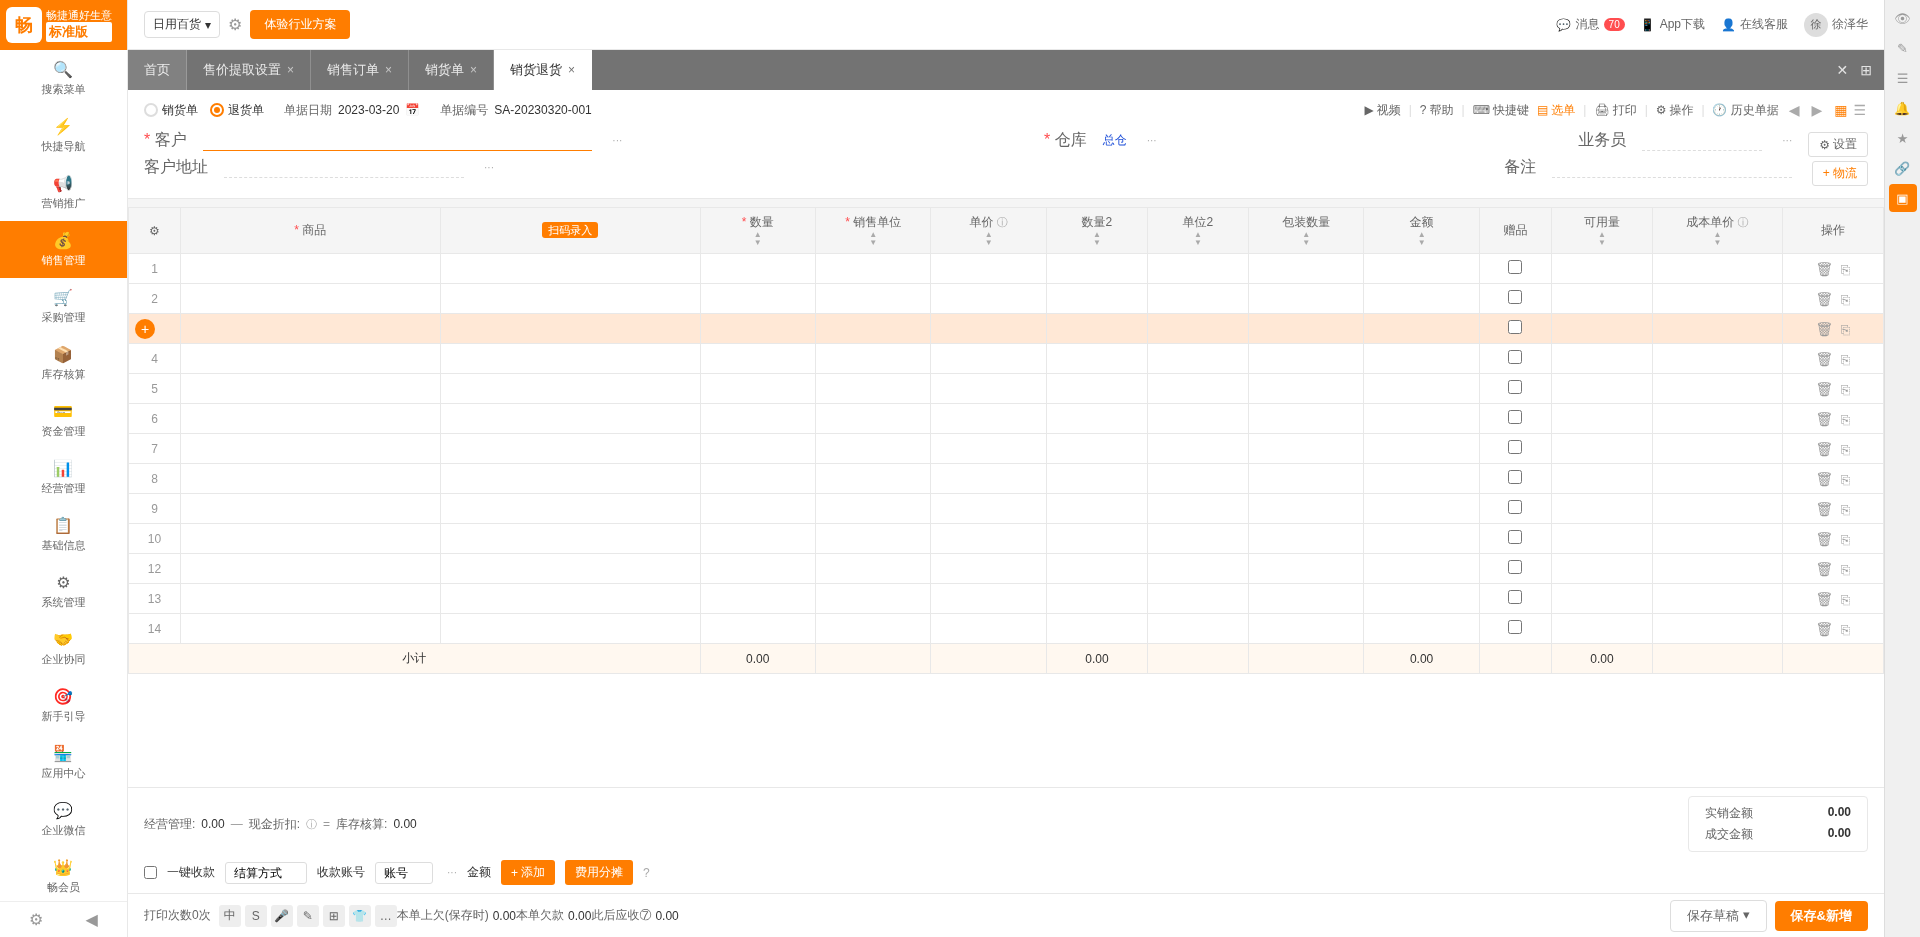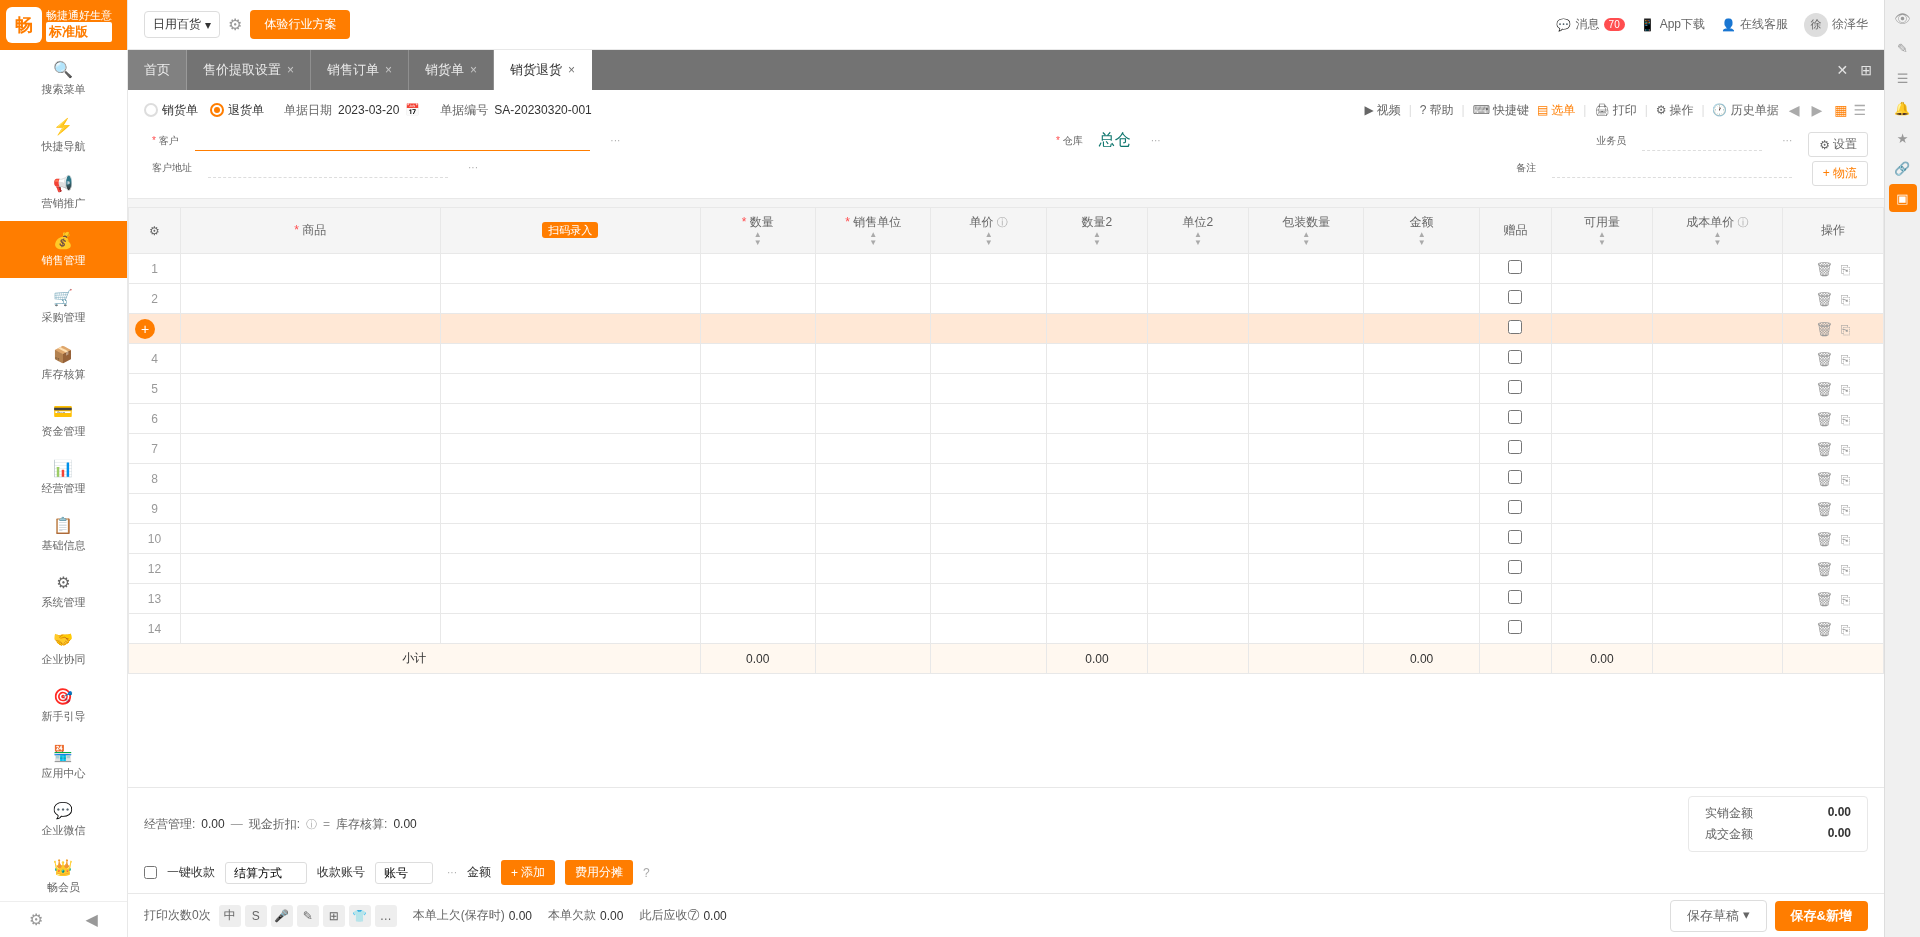--- a/index.html
+++ b/index.html
@@ -59,21 +59,21 @@
     .radio-circle { width: 14px; height: 14px; border-radius: 50%; border: 2px solid #ddd; display: flex; align-items: center; justify-content: center; }
     .radio-circle.checked { border-color: #ff7d00; }
     .radio-circle.checked::after { content: ''; width: 6px; height: 6px; border-radius: 50%; background: #ff7d00; }
     .form-field-group { display: flex; align-items: center; gap: 6px; font-size: 12px; color: #666; }
     .form-date { color: #333; }
     .form-number { color: #333; }
     .toolbar-actions { display: flex; align-items: center; gap: 8px; font-size: 12px; color: #666; }
     .toolbar-action { display: flex; align-items: center; gap: 3px; cursor: pointer; }
     .toolbar-action-orange { color: #ff7d00; display: flex; align-items: center; gap: 3px; cursor: pointer; }
     .form-row { display: flex; align-items: center; gap: 16px; flex: 1; }
-    .field-label { color: #666; font-size: 10px; white-space: nowrap; margin-left: 8px; }
+    .field-label { color: #666; font-size: 16px; white-space: nowrap; }
     .field-required { color: #ff4d4f; }
     .field-input { flex: 1; border: none; border-bottom: 1px solid #ff7d00; padding: 3px 0; font-size: 12px; outline: none; min-width: 120px; color: #333; }
     .field-dots { color: #aaa; font-size: 10px; margin-left: 4px; }
     .field-input-plain { border: none; border-bottom: 1px dashed #ddd; padding: 3px 0; font-size: 12px; outline: none; min-width: 80px; color: #333; background: transparent; }
 
     
     .form-toolbar-right { display: flex; flex-direction: column; gap: 4px; align-items: flex-end; justify-content: flex-end; }
     .btn-setting { background: #fff; border: 1px solid #ddd; border-radius: 3px; padding: 3px 10px; font-size: 12px; cursor: pointer; color: #666; display: flex; align-items: center; gap: 3px; }
     .btn-add-logistics { background: #fff; border: 1px solid #ddd; border-radius: 3px; padding: 3px 10px; font-size: 12px; cursor: pointer; color: #ff7d00; display: flex; align-items: center; gap: 3px; }
 
@@ -109,21 +109,21 @@
     .footer-help { color: #aaa; font-size: 12px; cursor: pointer; }
 
     
     .amount-summary { background: #fff; border: 1px solid #e8e8e8; border-radius: 4px; padding: 6px 16px; margin-left: auto; min-width: 180px; }
     .amount-row { display: flex; justify-content: space-between; gap: 20px; font-size: 12px; padding: 2px 0; }
     .amount-row-label { color: #666; }
     .amount-row-value { color: #333; font-weight: bold; }
 
     
     .statusbar { height: 44px; background: #fff; border-top: 1px solid #e8e8e8; display: flex; align-items: center; justify-content: space-between; padding: 0 16px; flex-shrink: 0; }
-    .statusbar-left { display: flex; align-items: center; gap: 16px; font-size: 12px; color: #666; }
+    .statusbar-left { display: flex; align-items: center; font-size: 12px; color: #666; }
     .statusbar-item { display: flex; align-items: center; gap: 4px; }
     .statusbar-value { color: #333; }
     .statusbar-right { display: flex; align-items: center; gap: 8px; }
     .btn-save-draft { background: #fff; border: 1px solid #ddd; border-radius: 4px; padding: 6px 16px; font-size: 13px; cursor: pointer; color: #666; display: flex; align-items: flex-start; gap: 4px; }
     .btn-save-new { background: #ff7d00; color: #fff; border: none; border-radius: 4px; padding: 6px 16px; font-size: 13px; cursor: pointer; display: flex; align-items: center; gap: 4px; font-weight: bold; }
 
     
     .print-area { display: flex; align-items: center; gap: 8px; font-size: 12px; color: #666; }
     .print-icons { display: flex; align-items: center; gap: 4px; }
     .print-icon { width: 22px; height: 22px; background: #eee; border-radius: 3px; display: flex; align-items: center; justify-content: center; font-size: 12px; cursor: pointer; }
@@ -357,21 +357,21 @@
       </div>
 
       <div style="display:flex; gap:0; align-items:flex-start; margin-bottom:6px;">
         <div style="flex:1; display:flex; flex-direction:column; gap:6px;">
           <div class="form-row">
             <span class="field-label"><span class="field-required">*</span> <span>客户</span></span>
             <input class="field-input" type="text" style="width: 240px;">
             <span class="field-dots">···</span>
             <span style="flex:1"></span>
             <span class="field-label"><span class="field-required">*</span> <span>仓库</span></span>
-            <span style="color:#0f766e;font-size:16px;">总仓</span>
+            <span style="color:#1d4ed8;font-size:12px;">总仓</span>
             <span class="field-dots">···</span>
             <span style="flex:1"></span>
             <span class="field-label">业务员</span>
             <input class="field-input-plain" type="text" style="width: 120px;">
             <span class="field-dots">···</span>
           </div>
           <div class="form-row">
             <span class="field-label">客户地址</span>
             <input class="field-input-plain" type="text" style="width: 240px;">
             <span class="field-dots">···</span>

